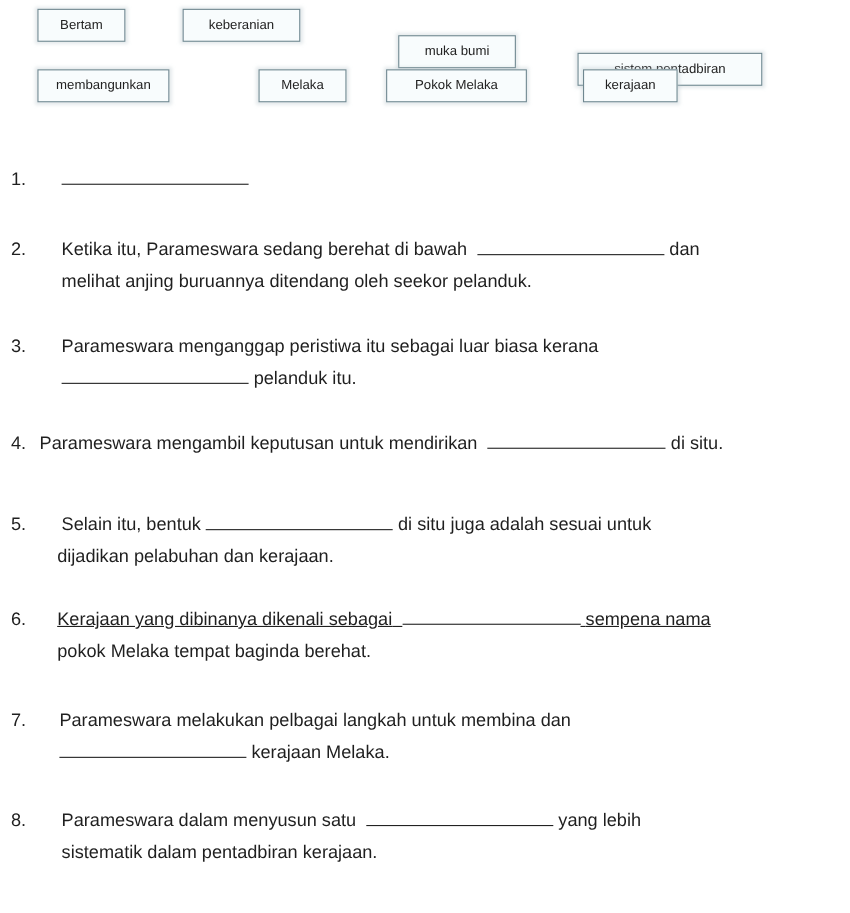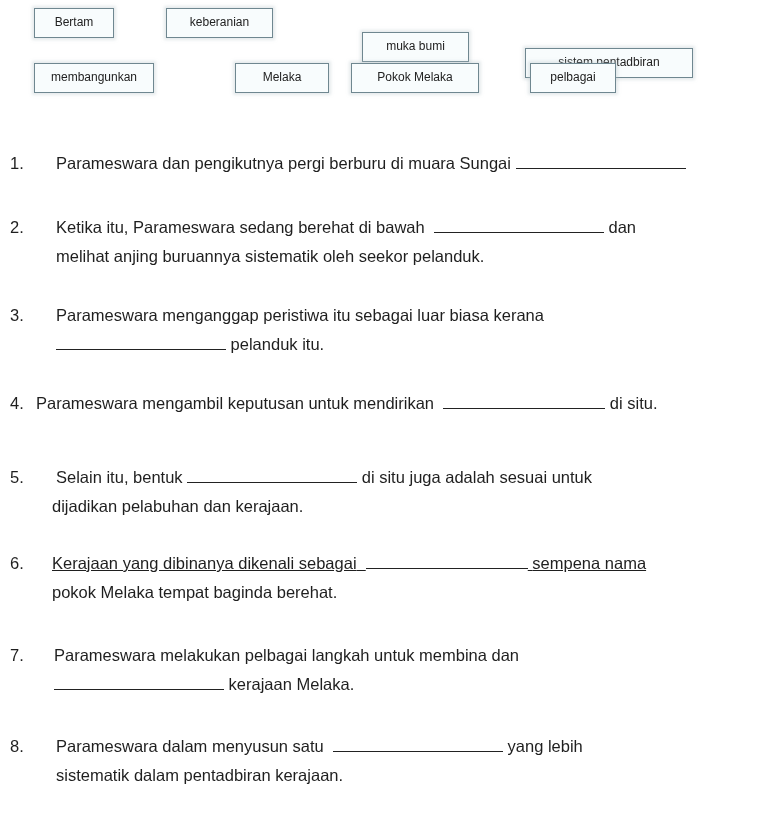--- a/index.html
+++ b/index.html
@@ -42,43 +42,42 @@
 </style>
 </head>
 <body>
 
 <div>
   <div class="word-box" style="left:34px;top:8px;width:80px;">Bertam</div>
   <div class="word-box" style="left:166px;top:8px;width:107px;">keberanian</div>
   <div class="word-box" style="left:362px;top:8px;width:107px;margin-top:24px;">muka bumi</div>
   <div class="word-box" style="left:525px;top:6px;width:168px;margin-top:42px;">sistem pentadbiran</div>
   <div class="word-box" style="left:34px;top:63px;width:120px;">membangunkan</div>
-  <div class="word-box" style="left:235px;top:63px;width:94px;">Melaka</div>
+  <div class="word-box" style="left:235px;top:63px;width:80px;">Melaka</div>
   <div class="word-box" style="left:351px;top:63px;width:128px;">Pokok Melaka</div>
-  <div class="word-box" style="left:530px;top:63px;width:86px;">pelbagai</div>
+  <div class="word-box" style="left:530px;top:63px;width:86px;">kerajaan</div>
 </div>
 
 <div>
 
   <div class="q" style="top:149px;">
     <span class="num">1.</span>
     <span class="line1">
-      <span>Parameswara dan pengikutnya pergi berburu di muara Sungai</span>
       <span class="blank w170"></span>
     </span>
   </div>
 
   <div class="q" style="top:213px;">
     <span class="num">2.</span>
     <span class="line1">
       <span>Ketika itu, Parameswara sedang berehat di bawah</span>
       &nbsp;<span class="blank w170"></span>
       <span>dan</span>
     </span>
-    <span class="line2">melihat anjing buruannya sistematik oleh seekor pelanduk.</span>
+    <span class="line2">melihat anjing buruannya ditendang oleh seekor pelanduk.</span>
   </div>
 
   <div class="q" style="top:301px;">
     <span class="num">3.</span>
     <span class="line1">Parameswara menganggap peristiwa itu sebagai luar biasa kerana</span>
     <span class="line2">
       <span class="blank w170"></span>
       <span>pelanduk itu.</span>
     </span>
   </div>

